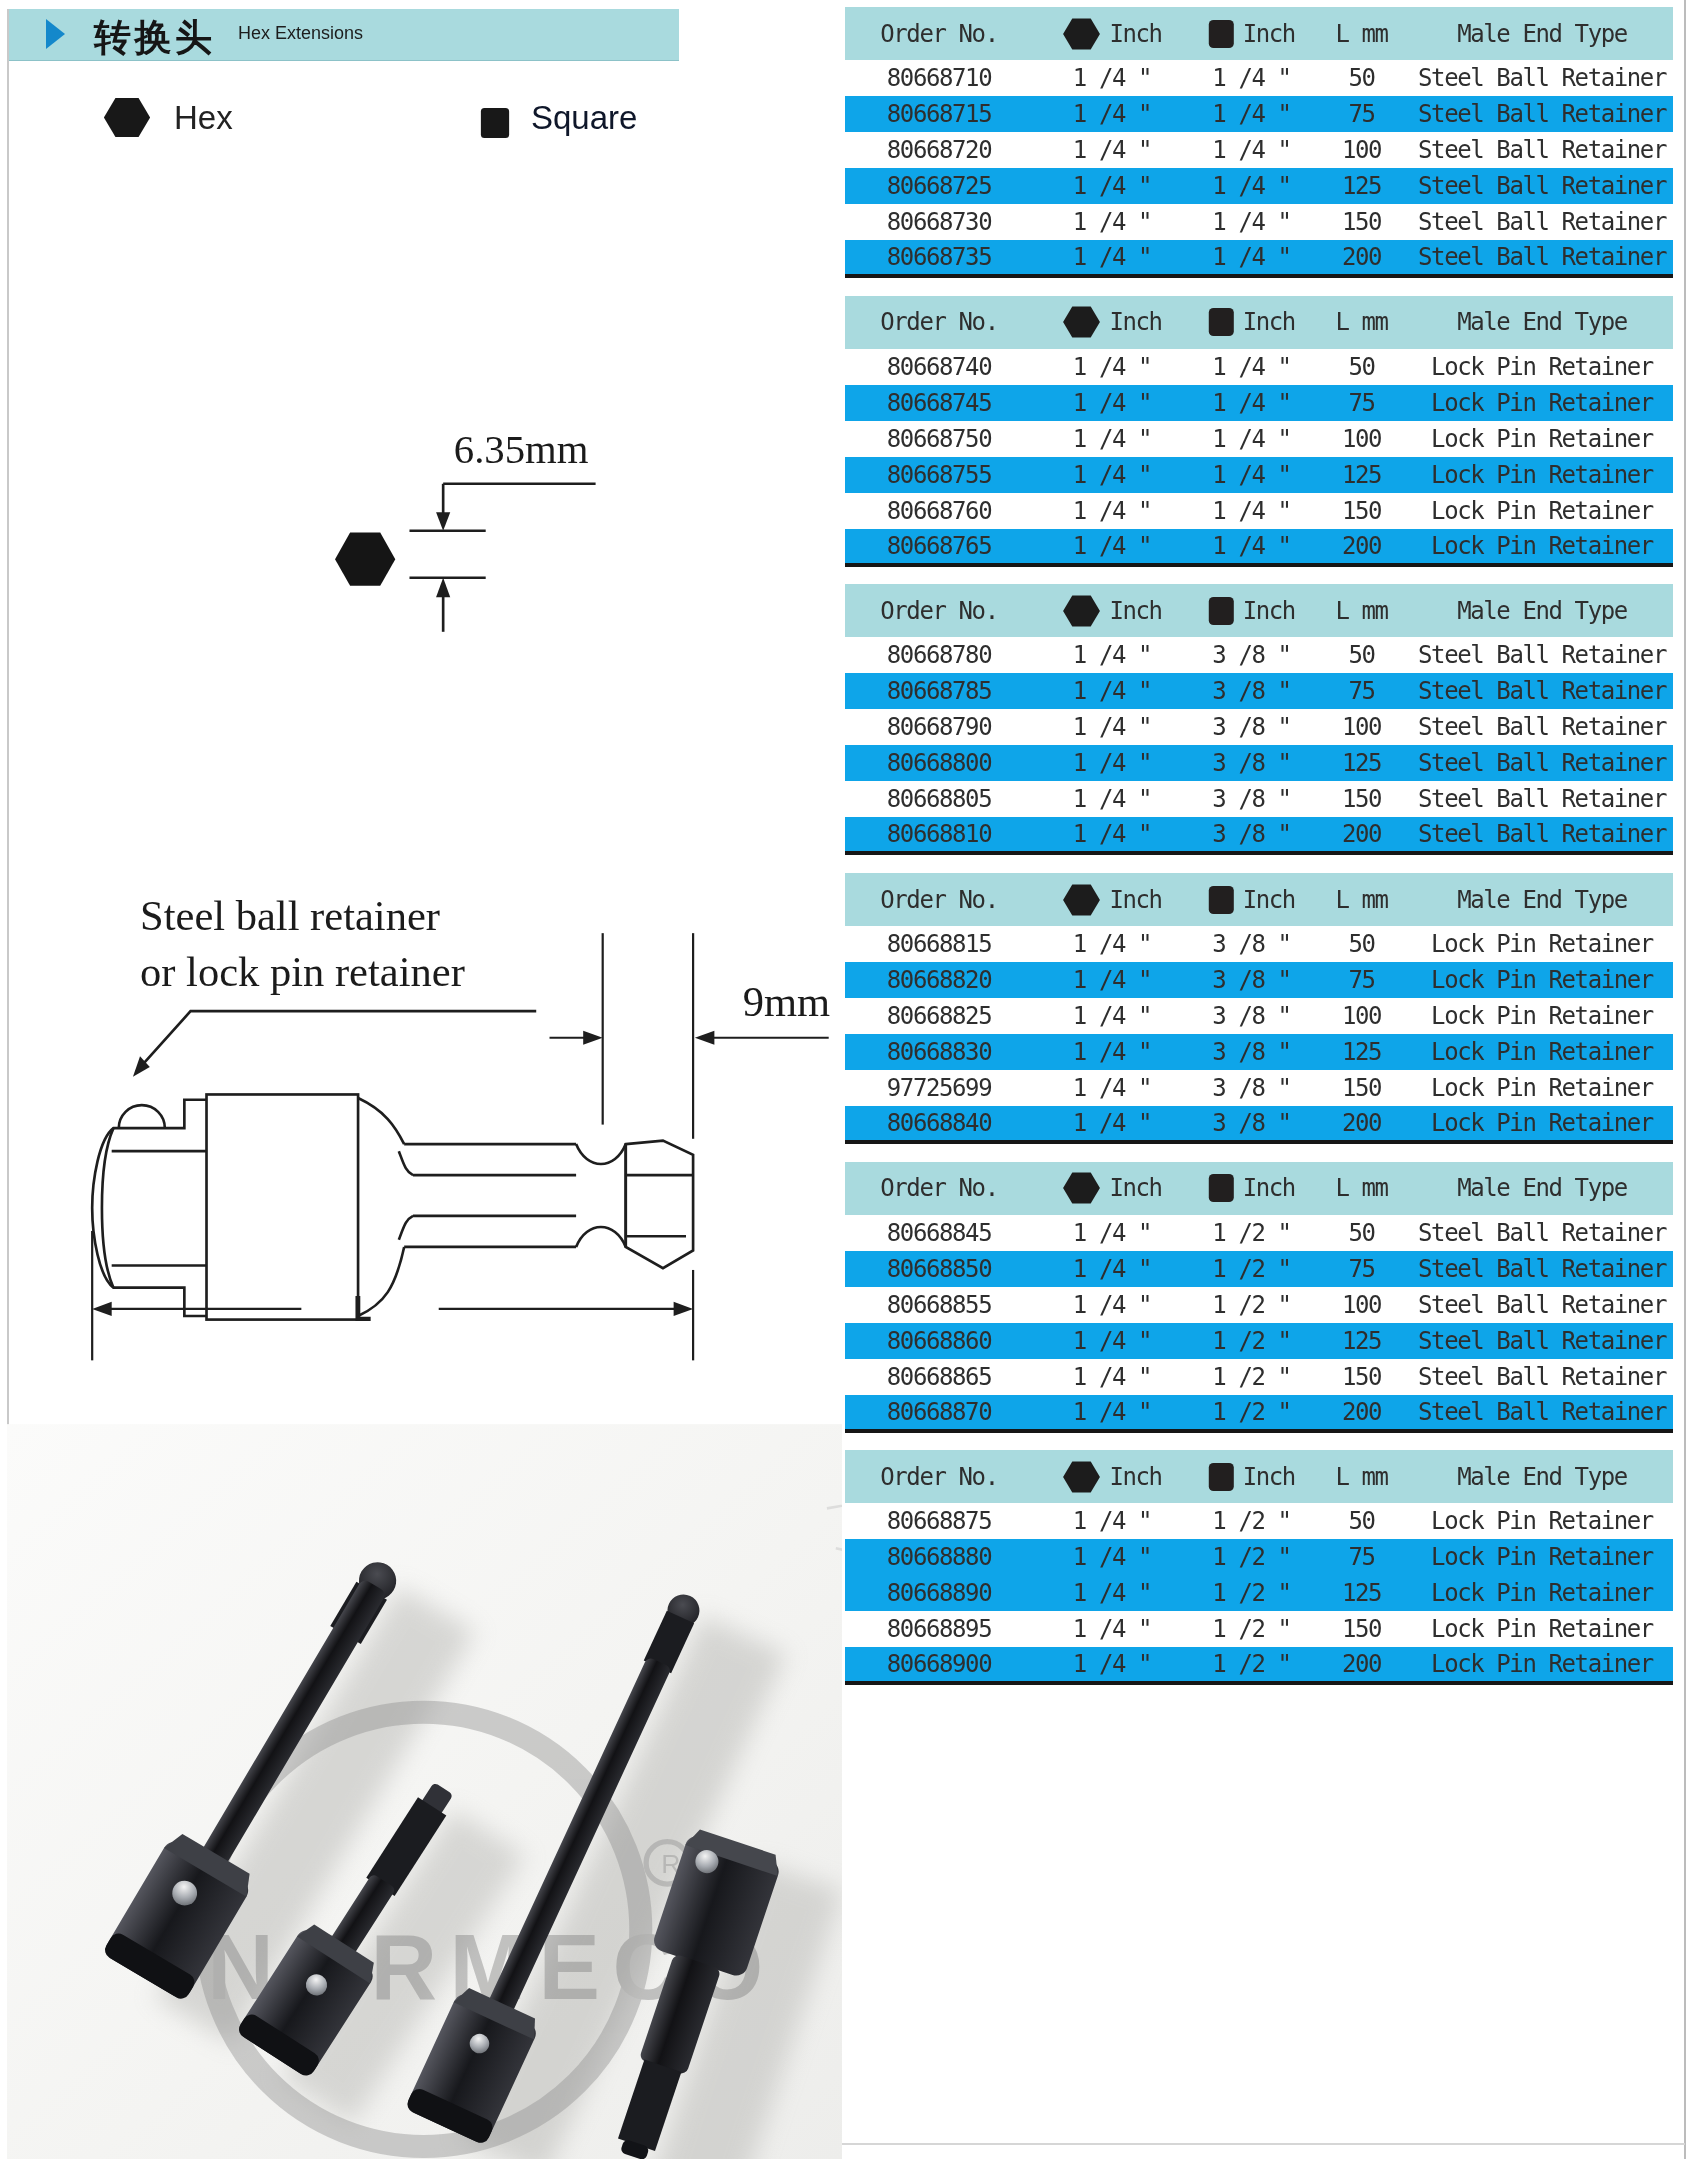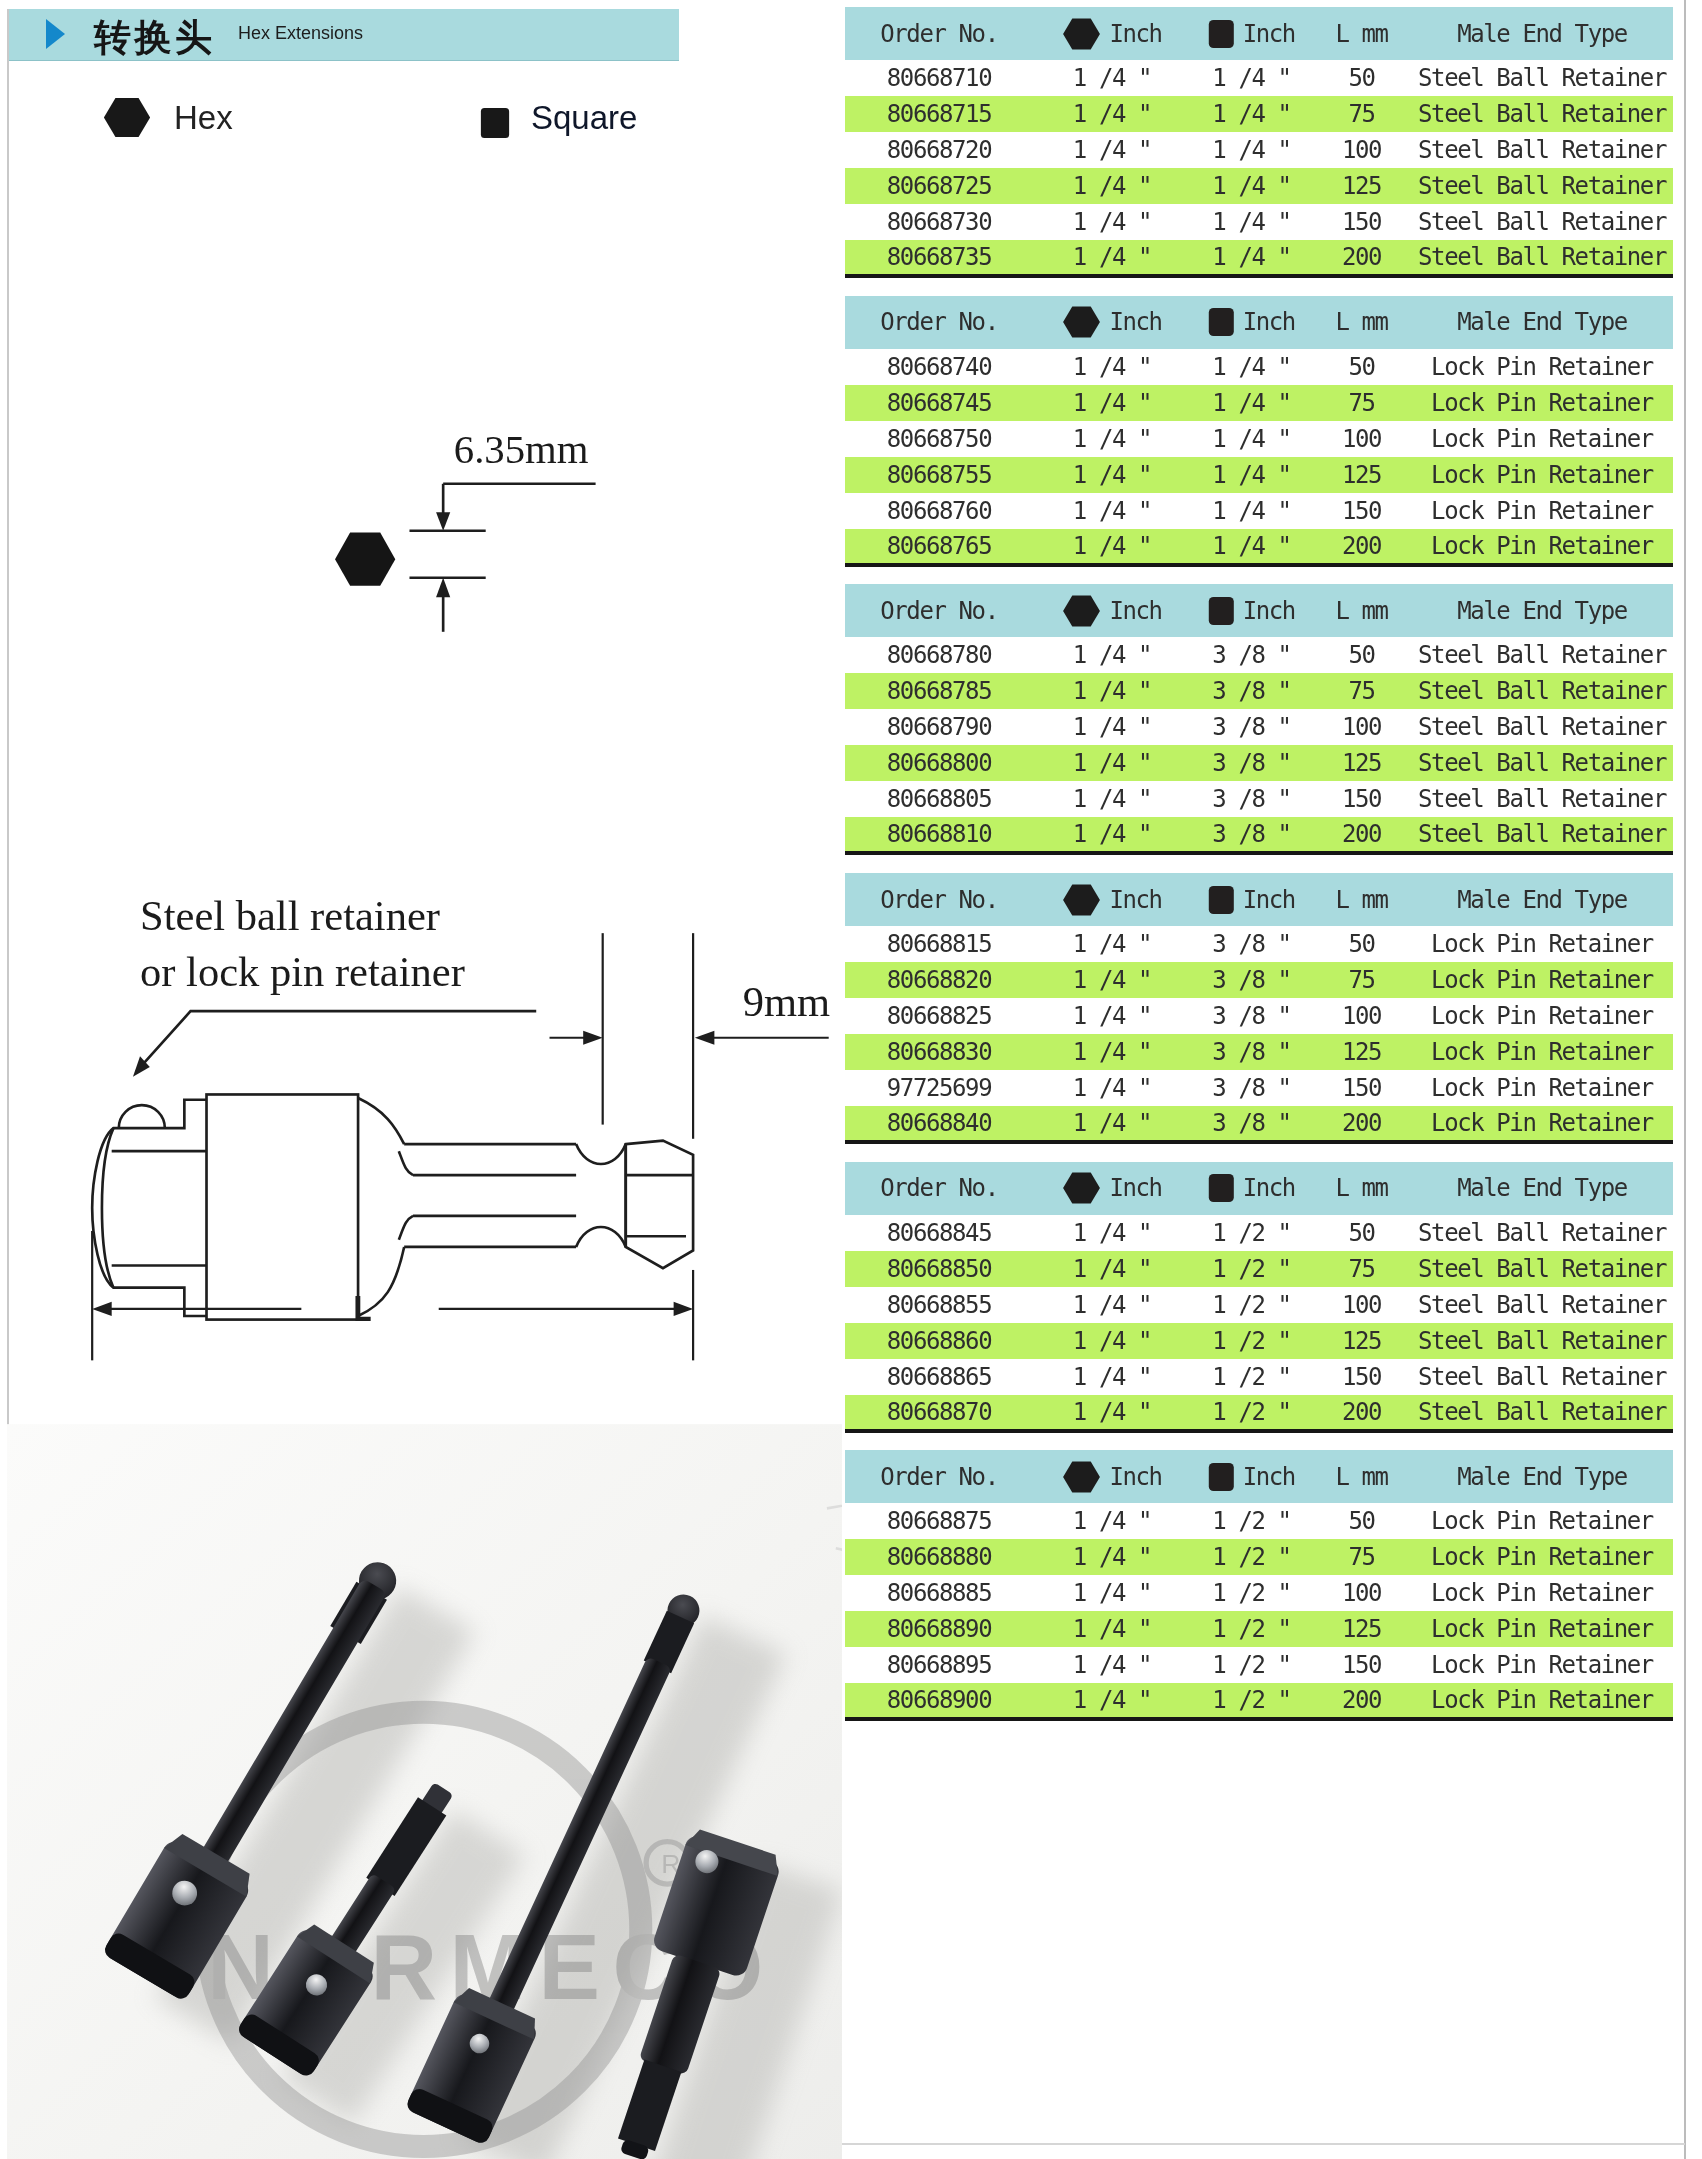--- a/index.html
+++ b/index.html
@@ -33,21 +33,21 @@
 
   
   .tables-area{position:absolute;left:845px;top:7px;width:827px;}
   table.spec-table{border-collapse:collapse;table-layout:fixed;width:827px;
                    margin:0 0 17.7px 0;border-bottom:4.4px solid #161616;}
   .spec-table th,.spec-table td{padding:0;text-align:center;white-space:nowrap;
       font-family:"DejaVu Sans Mono",monospace;font-size:24px;letter-spacing:-1.4px;
       color:#2e2e2e;font-weight:normal;}
   .spec-table thead tr{height:53px;background:#a9dade;}
   .spec-table tbody tr{height:36px;background:#ffffff;}
-  .spec-table tbody tr.alt{background:#bef264;margin-top:36px;}
+  .spec-table tbody tr.alt{background:#0ea5e9;margin-top:36px;}
   .hdr-flex{display:inline-flex;align-items:center;gap:8px;vertical-align:middle;}
 
   .photo-svg{position:absolute;left:7px;top:1424px;}
 </style>
 </head>
 <body>
 
 <div class="frame-left"></div>
 <div class="frame-right"></div>
 <div class="frame-bottom"></div>
@@ -621,27 +621,20 @@
           <td>50</td>
           <td>Lock Pin Retainer</td>
         </tr>
         <tr class="alt">
           <td>80668880</td>
           <td>1 /4 "</td>
           <td>1 /2 "</td>
           <td>75</td>
           <td>Lock Pin Retainer</td>
         </tr>
-        <tr class="">
-          <td>80668885</td>
-          <td>1 /4 "</td>
-          <td>1 /2 "</td>
-          <td>100</td>
-          <td>Lock Pin Retainer</td>
-        </tr>
         <tr class="alt">
           <td>80668890</td>
           <td>1 /4 "</td>
           <td>1 /2 "</td>
           <td>125</td>
           <td>Lock Pin Retainer</td>
         </tr>
         <tr class="">
           <td>80668895</td>
           <td>1 /4 "</td>

